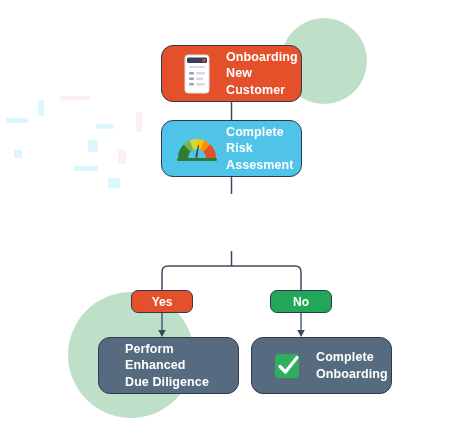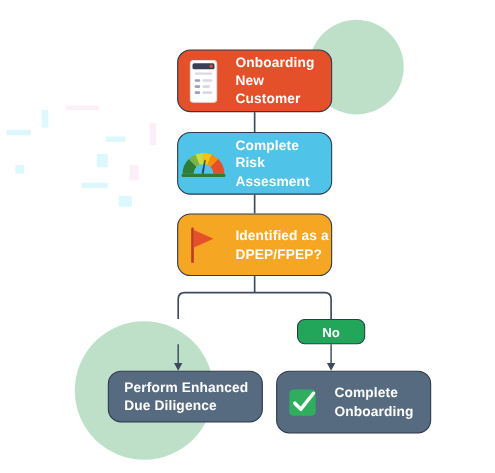--- a/index.html
+++ b/index.html
@@ -54,21 +54,21 @@
   }
 
   
   .node {
     position: absolute;
     box-sizing: border-box;
     display: flex;
     align-items: center;
     border-radius: 12px;
     border: 1.6px solid #2e3b4e;
-    padding: 0 0;
+    padding: 0 12px;
   }
   .node .label {
     color: #ffffff;
     font-weight: bold;
     font-size: 12.5px;
     line-height: 1.32;
     white-space: pre-line;
     letter-spacing: 0.1px;
   }
   .node .icon-slot {
@@ -87,21 +87,21 @@
   }
   #node-risk {
     left: 161px; top: 120px; width: 141px; height: 57px;
     background: #4fc3e8;
   }
   #node-pep {
     left: 161px; top: 194px; width: 141px; height: 57px;
     background: #f5a623;
   }
   #node-edd {
-    left: 98px; top: 337px; width: 141px; height: 47px;
+    left: 98px; top: 337px; width: 141px; height: 57px;
     background: #566b80;
   }
   #node-complete {
     left: 251px; top: 337px; width: 141px; height: 57px;
     background: #566b80;
   }
 
   
   .pill {
     position: absolute;
@@ -202,31 +202,24 @@
           <path d="M 13.4 -13.4 A 19 19 0 0 1 19 0 L 9 0 A 9 9 0 0 0 6.4 -6.4 Z" fill="#e4502a"></path>
           <rect x="-20" y="0" width="40" height="3" rx="1.5" fill="#2e7d32"></rect>
           <path d="M 0 1 L -1.6 -1.5 L 1 -13 L 2 -12.4 Z" fill="#37474f"></path>
         </g>
       </svg>
     </span>
     <span class="label">Complete
 Risk Assesment</span>
   </div>
 
-  <div class="node" id="node-pep">
-    <span class="icon-slot">
-      <svg class="icon-svg" width="30" height="34" viewBox="0 0 30 34" xmlns="http://www.w3.org/2000/svg">
-        <path d="M5 2 L5 32" stroke="#c0392b" stroke-width="2.4" stroke-linecap="round" fill="none"></path>
-        <path d="M6.2 3 L24 11 L6.2 19 Z" fill="#e4502a"></path>
-      </svg>
-    </span>
-    <span class="label">Identified as a
-DPEP/FPEP?</span>
-  </div>
-
+
+  <div class="pill" id="pill-yes">
+    <span class="label">Yes</span>
+  </div>
 
   <div class="pill" id="pill-no">
     <span class="label">No</span>
   </div>
 
   <div class="node" id="node-edd">
     <span class="label" style="padding-left:14px;">Perform Enhanced
 Due Diligence</span>
   </div>
 

